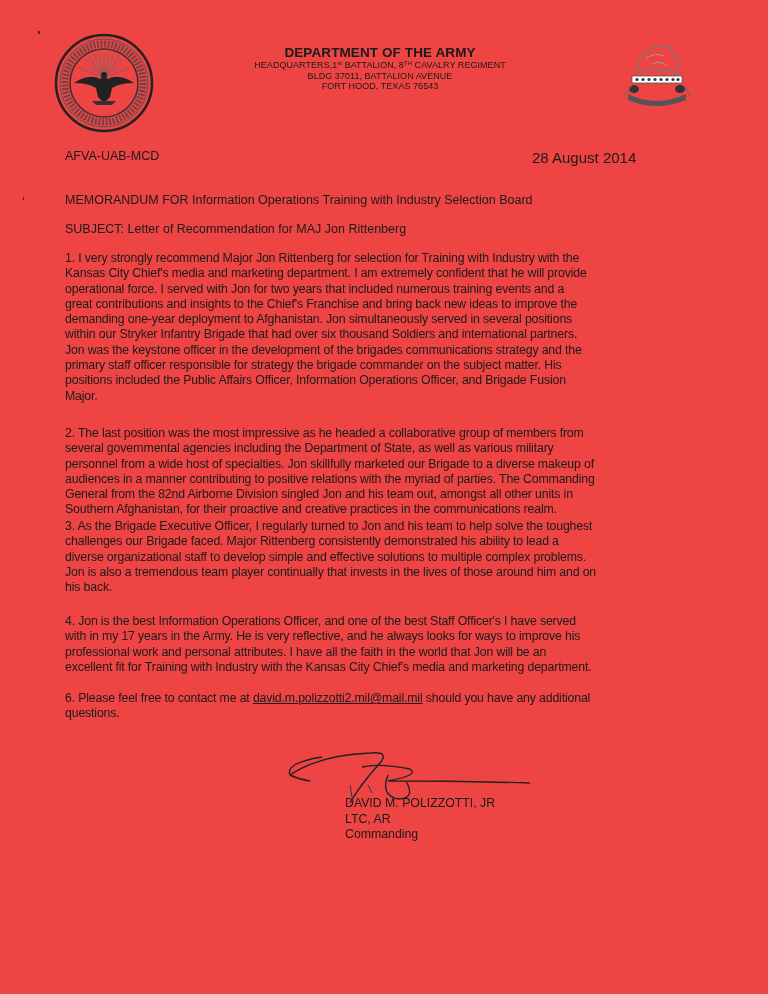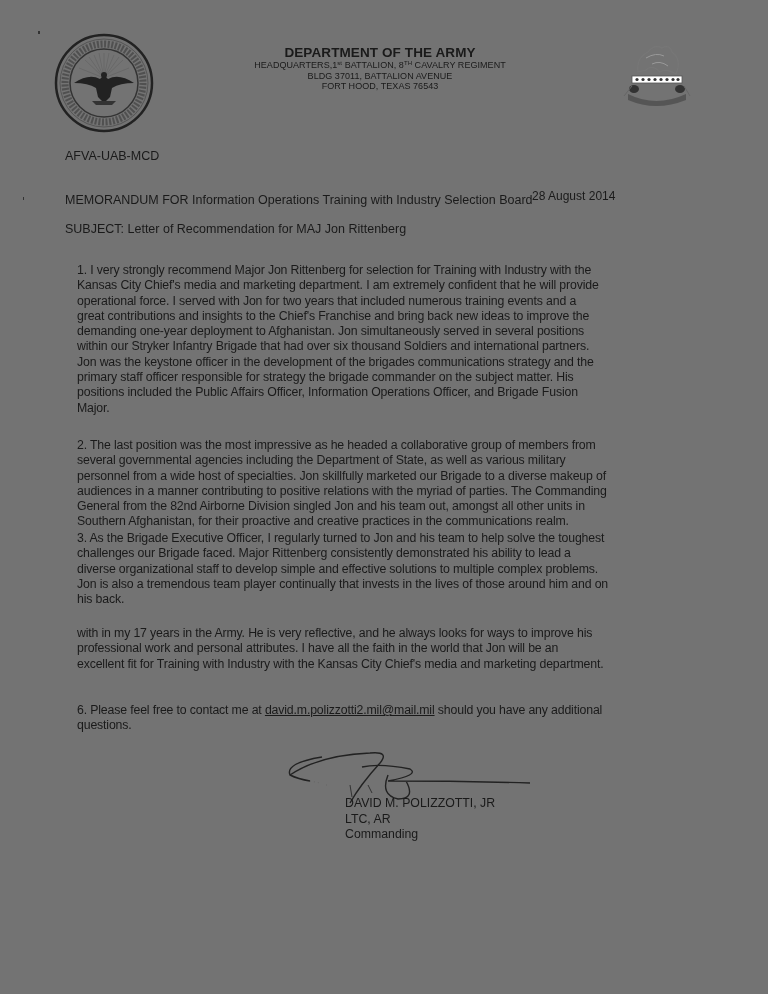--- a/index.html
+++ b/index.html
@@ -13,21 +13,21 @@
       position: relative;
       overflow: hidden;
       font-family: "Liberation Sans", sans-serif;
       color: #1a1a1a;
     }
     .page {
       position: absolute;
       left: 0; top: 0;
       width: 768px;
       height: 994px;
-      background: #737373;
+      background: #ef4444;
     }
     .speck {
       position: absolute;
       width: 2px; height: 3px;
       background: #333;
     }
     .seal {
       position: absolute;
       left: 54px;
       top: 33px;
@@ -67,43 +67,42 @@
     .office-symbol {
       position: absolute;
       left: 65px;
       top: 149px;
       font-size: 12.5px;
     }
     .date {
       position: absolute;
       left: 532px;
       top: 149px;
-      font-size: 12px;
-      margin-top: 40px;
+      font-size: 15px;
     }
     .memo-for {
       position: absolute;
       left: 65px;
       top: 193px;
       font-size: 12.5px;
     }
     .subject {
       position: absolute;
       left: 65px;
       top: 222px;
       font-size: 12.5px;
     }
     .para {
       position: absolute;
       left: 65px;
       width: 600px;
       font-size: 12.3px;
       line-height: 15.3px;
       letter-spacing: -0.15px;
-      margin: 12px;
+      margin: 0;
     }
     .para span.ln { display: block; white-space: nowrap; }
     .email {
       text-decoration: underline;
     }
     .signature {
       position: absolute;
       left: 280px;
       top: 745px;
       width: 260px;
@@ -206,20 +205,21 @@
 
   <div class="para" style="top:519px;">
     <span class="ln">3. As the Brigade Executive Officer, I regularly turned to Jon and his team to help solve the toughest</span>
     <span class="ln">challenges our Brigade faced. Major Rittenberg consistently demonstrated his ability to lead a</span>
     <span class="ln">diverse organizational staff to develop simple and effective solutions to multiple complex problems.</span>
     <span class="ln">Jon is also a tremendous team player continually that invests in the lives of those around him and on</span>
     <span class="ln">his back.</span>
   </div>
 
   <div class="para" style="top:614px;">
+    <span class="ln">4. Jon is the best Information Operations Officer, and one of the best Staff Officer's I have served</span>
     <span class="ln">with in my 17 years in the Army.  He is very reflective, and he always looks for ways to improve his</span>
     <span class="ln">professional work and personal attributes. I have all the faith in the world that Jon  will be an</span>
     <span class="ln">excellent fit for Training with Industry with the Kansas City Chief's media and marketing department.</span>
   </div>
 
   <div class="para" style="top:691px;">
     <span class="ln"><span>6. Please feel free to contact me at </span><a class="email">david.m.polizzotti2.mil@mail.mil</a><span> should you have any additional</span></span>
     <span class="ln">questions.</span>
   </div>
 

